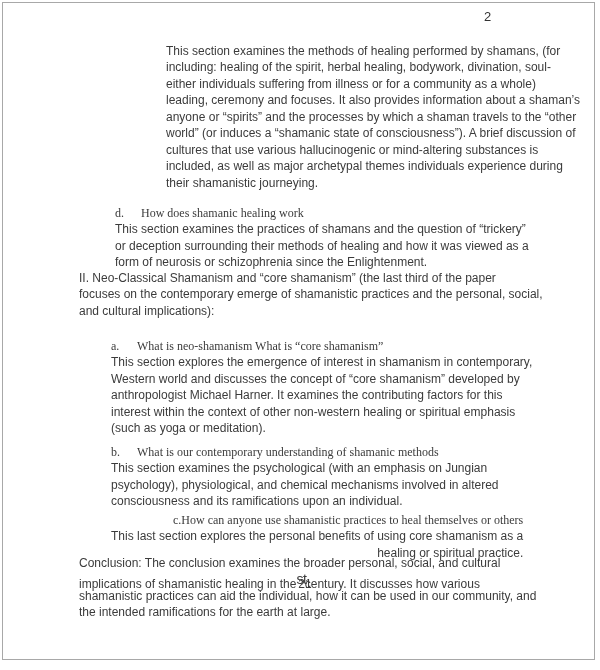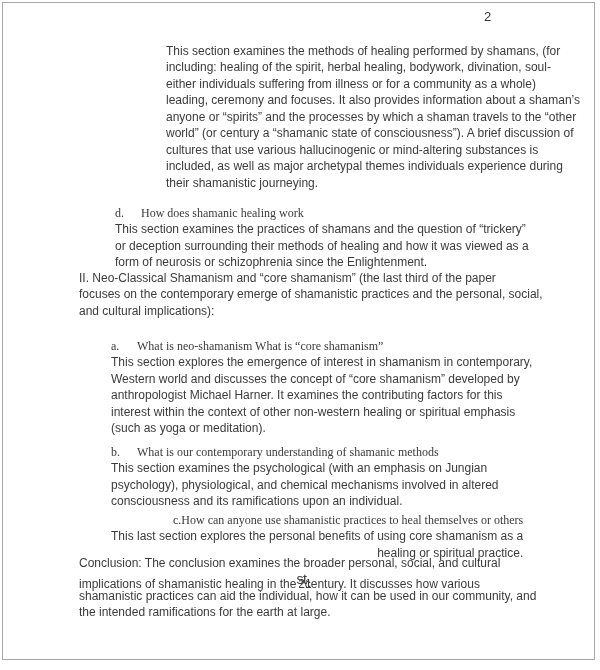--- a/index.html
+++ b/index.html
@@ -65,21 +65,21 @@
 <div class="page">
 
   <div class="page-number">2</div>
 
   <div class="block" id="intro">
       <div class="line">This section examines the methods of healing performed by shamans, (for</div>
       <div class="line">including: healing of the spirit, herbal healing, bodywork, divination, soul-</div>
       <div class="line">either individuals suffering from illness or for a community as a whole)</div>
       <div class="line">leading, ceremony and focuses. It also provides information about a shaman’s</div>
       <div class="line">anyone or “spirits” and the processes by which a shaman travels to the “other</div>
-      <div class="line">world” (or century a “shamanic state of consciousness”). A brief discussion of</div>
+      <div class="line">world” (or induces a “shamanic state of consciousness”). A brief discussion of</div>
       <div class="line">cultures that use various hallucinogenic or mind-altering substances is</div>
       <div class="line">included, as well as major archetypal themes individuals experience during</div>
       <div class="line">their shamanistic journeying.</div>
     </div>
 
   <div class="block" id="item-d">
     <div class="item-heading"><span class="item-label">d.</span><span>How does shamanic healing work</span></div>
     <div>
         <div class="line">This section examines the practices of shamans and the question of “trickery”</div>
         <div class="line">or deception surrounding their methods of healing and how it was viewed as a</div>

